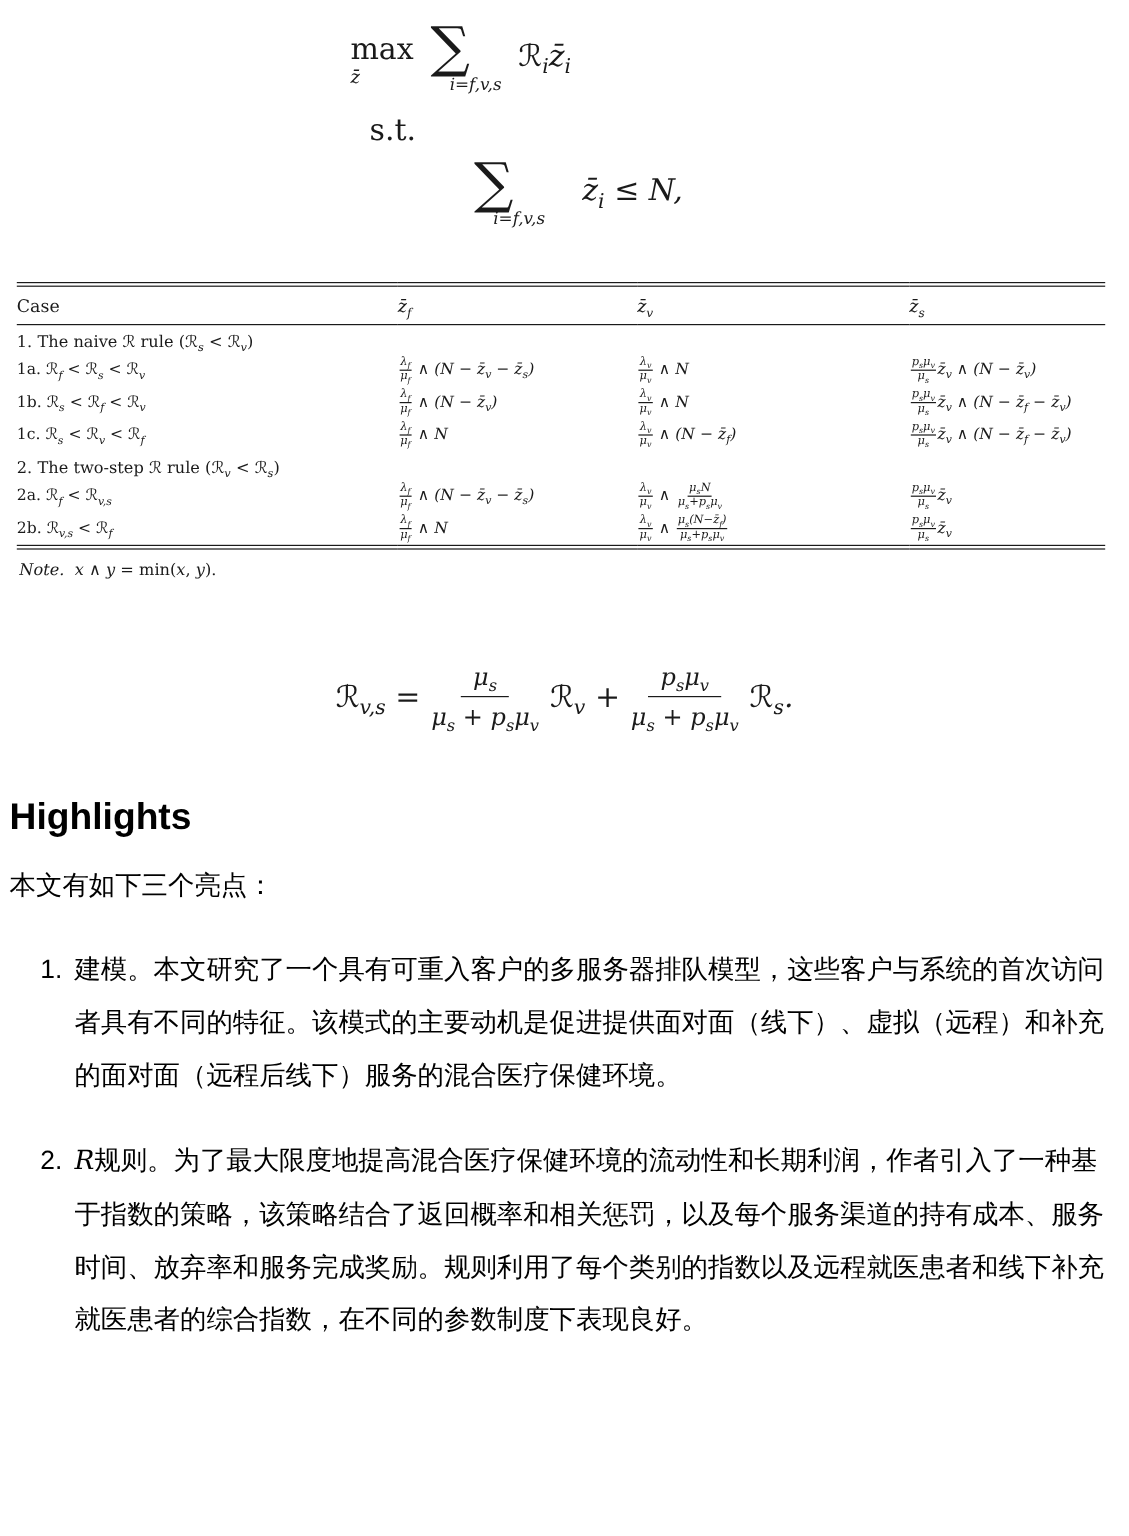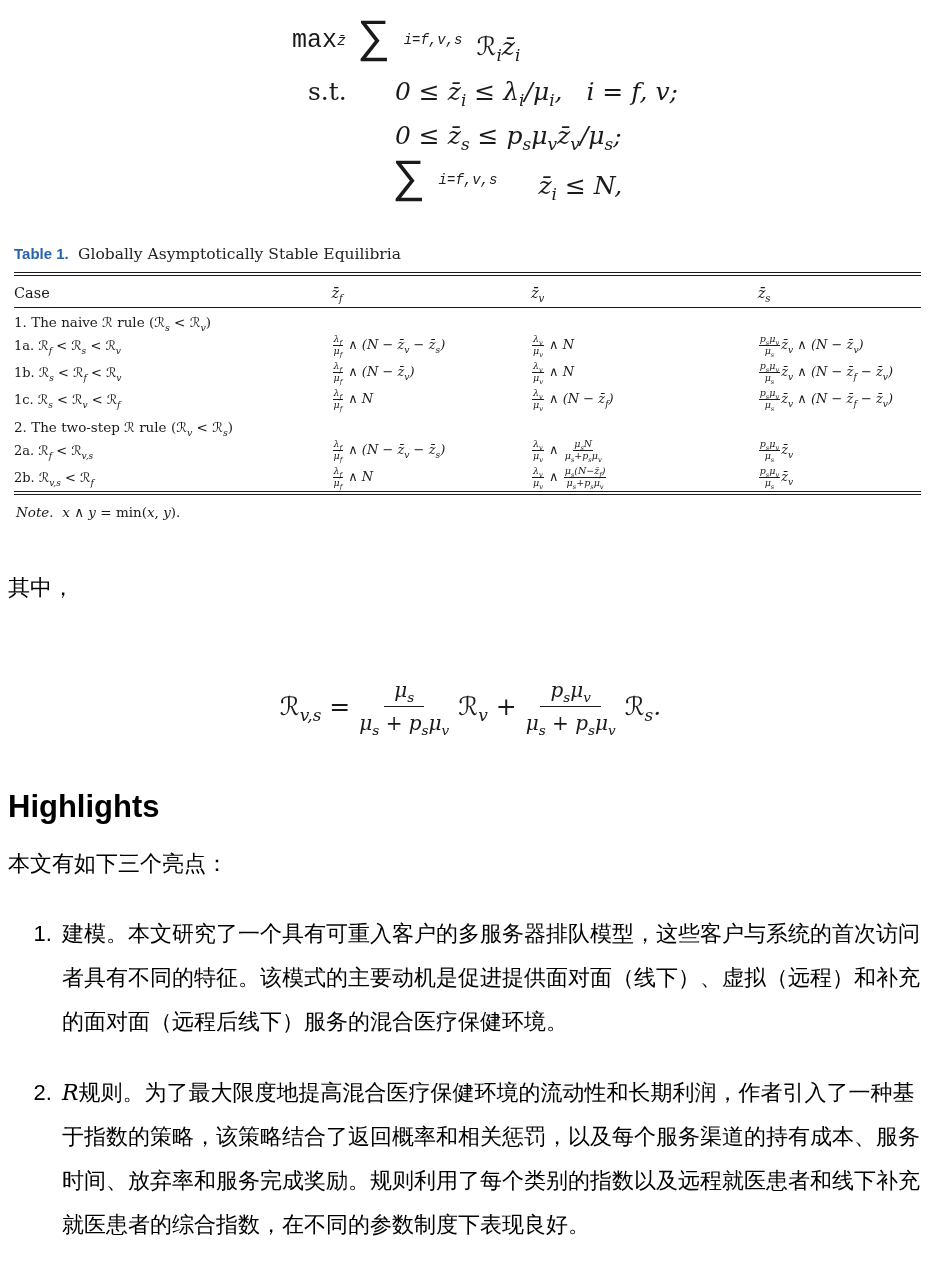--- a/index.html
+++ b/index.html
@@ -9,32 +9,32 @@
   }
   .page{position:relative;width:941px;height:1280px;}
   .it{font-style:italic;}
   sub{font-size:68%;font-style:italic;line-height:0;}
   b{font-weight:400;}
   .m{font-family:"DejaVu Serif","DejaVu Sans",serif;font-style:italic;}
 
   
   .opt{margin:18px 0 0 292px;font-family:"DejaVu Serif","DejaVu Sans",serif;font-size:25px;color:#1a1a1a;}
   .row1{display:flex;align-items:flex-start;gap:14px;}
-  .stack{display:inline-flex;flex-direction:row;align-items:center;font-family:Liberation Mono, monospace;}
+  .stack{display:inline-flex;flex-direction:column;}
   .maxop{margin-top:10px;}
   .maxop .mx{font-size:25px;line-height:1;}
   .maxop .lim{font-size:15px;font-style:italic;margin-top:2px;}
   .sigma{font-size:46px;line-height:0.95;}
   .sumlim{font-size:14px;font-style:italic;margin-top:1px;margin-left:16px;}
   .obj{margin-top:14px;}
   .strow{display:flex;align-items:flex-start;margin-top:15px;padding-left:16px;gap:31px;}
   .stlabel{width:56px;flex:0 0 56px;font-style:normal;}
   .strow .cx{display:inline-block;}
   .strow.srow3{margin-top:8px;}
-  .cexpr3{margin-top:13px;margin-left:10px;}
+  .cexpr3{margin-top:13px;}
 
   
   .cnpara{margin:0 12px 0 8px;font-size:22px;line-height:43px;color:#000;}
   .intro{margin-top:50px;}
   .where{margin-top:46px;}
 
   
   .tablewrap{margin:44px 20px 0 14px;}
   .caption{font-size:15.5px;margin-bottom:9px;}
   .cap-label{font-weight:700;font-size:15px;}
@@ -77,42 +77,33 @@
         <span class="lim">z̄</span>
       </span>
       <span class="stack">
         <span class="sigma">∑</span>
         <span class="sumlim">i=f,v,s</span>
       </span>
       <span class="obj it">ℛ<sub>i</sub>z̄<sub>i</sub></span>
     </div>
     <div class="strow">
       <span class="stlabel">s.t.</span>
-      <span class="cx it">0 ≤ z̄<sub>i</sub> ≤ λ<sub>i</sub>/μ<sub>i</sub>,&nbsp;&nbsp;&nbsp;i = f, v;</span>
-    </div>
-    <div class="strow">
-      <span class="stlabel"></span>
-      <span class="cx it">0 ≤ z̄<sub>s</sub> ≤ p<sub>s</sub>μ<sub>v</sub>z̄<sub>v</sub>/μ<sub>s</sub>;</span>
     </div>
     <div class="strow srow3">
       <span class="stlabel"></span>
       <span class="stack">
         <span class="sigma">∑</span>
         <span class="sumlim">i=f,v,s</span>
       </span>
       <span class="cexpr3 it">z̄<sub>i</sub> ≤ N,</span>
     </div>
   </section>
 
 
   <section class="tablewrap">
-    <div class="caption">
-      <span class="cap-label" id="cap-label" style="color: rgb(42, 100, 168);">Table 1.</span>
-      <span class="cap-title">Globally Asymptotically Stable Equilibria</span>
-    </div>
     <table class="t1">
       <colgroup>
         <col style="width:35%">
           <col style="width:22%">
           <col style="width:25%">
           <col style="width:18%">
       </colgroup>
       <thead>
         <tr>
           <th>Case</th>
@@ -213,21 +204,20 @@
           <td class="mcell"><span class="fr">
                 <span class="nu">p<sub>s</sub>μ<sub>v</sub></span>
                 <span class="de">μ<sub>s</sub></span>
               </span>z̄<sub>v</sub></td>
         </tr>
       </tbody>
     </table>
     <p class="note"><i>Note.</i>&nbsp;&nbsp;<i>x</i> ∧ <i>y</i> = min(<i>x</i>, <i>y</i>).</p>
   </section>
 
-  <p class="cnpara where">其中，</p>
 
   <div class="rvs">
     <span class="it">ℛ<sub>v,s</sub> =</span>
     <span class="fr2">
       <span class="nu it">μ<sub>s</sub></span>
       <span class="de it">μ<sub>s</sub> + p<sub>s</sub>μ<sub>v</sub></span>
     </span>
     <span class="it">ℛ<sub>v</sub> +</span>
     <span class="fr2">
       <span class="nu it">p<sub>s</sub>μ<sub>v</sub></span>

